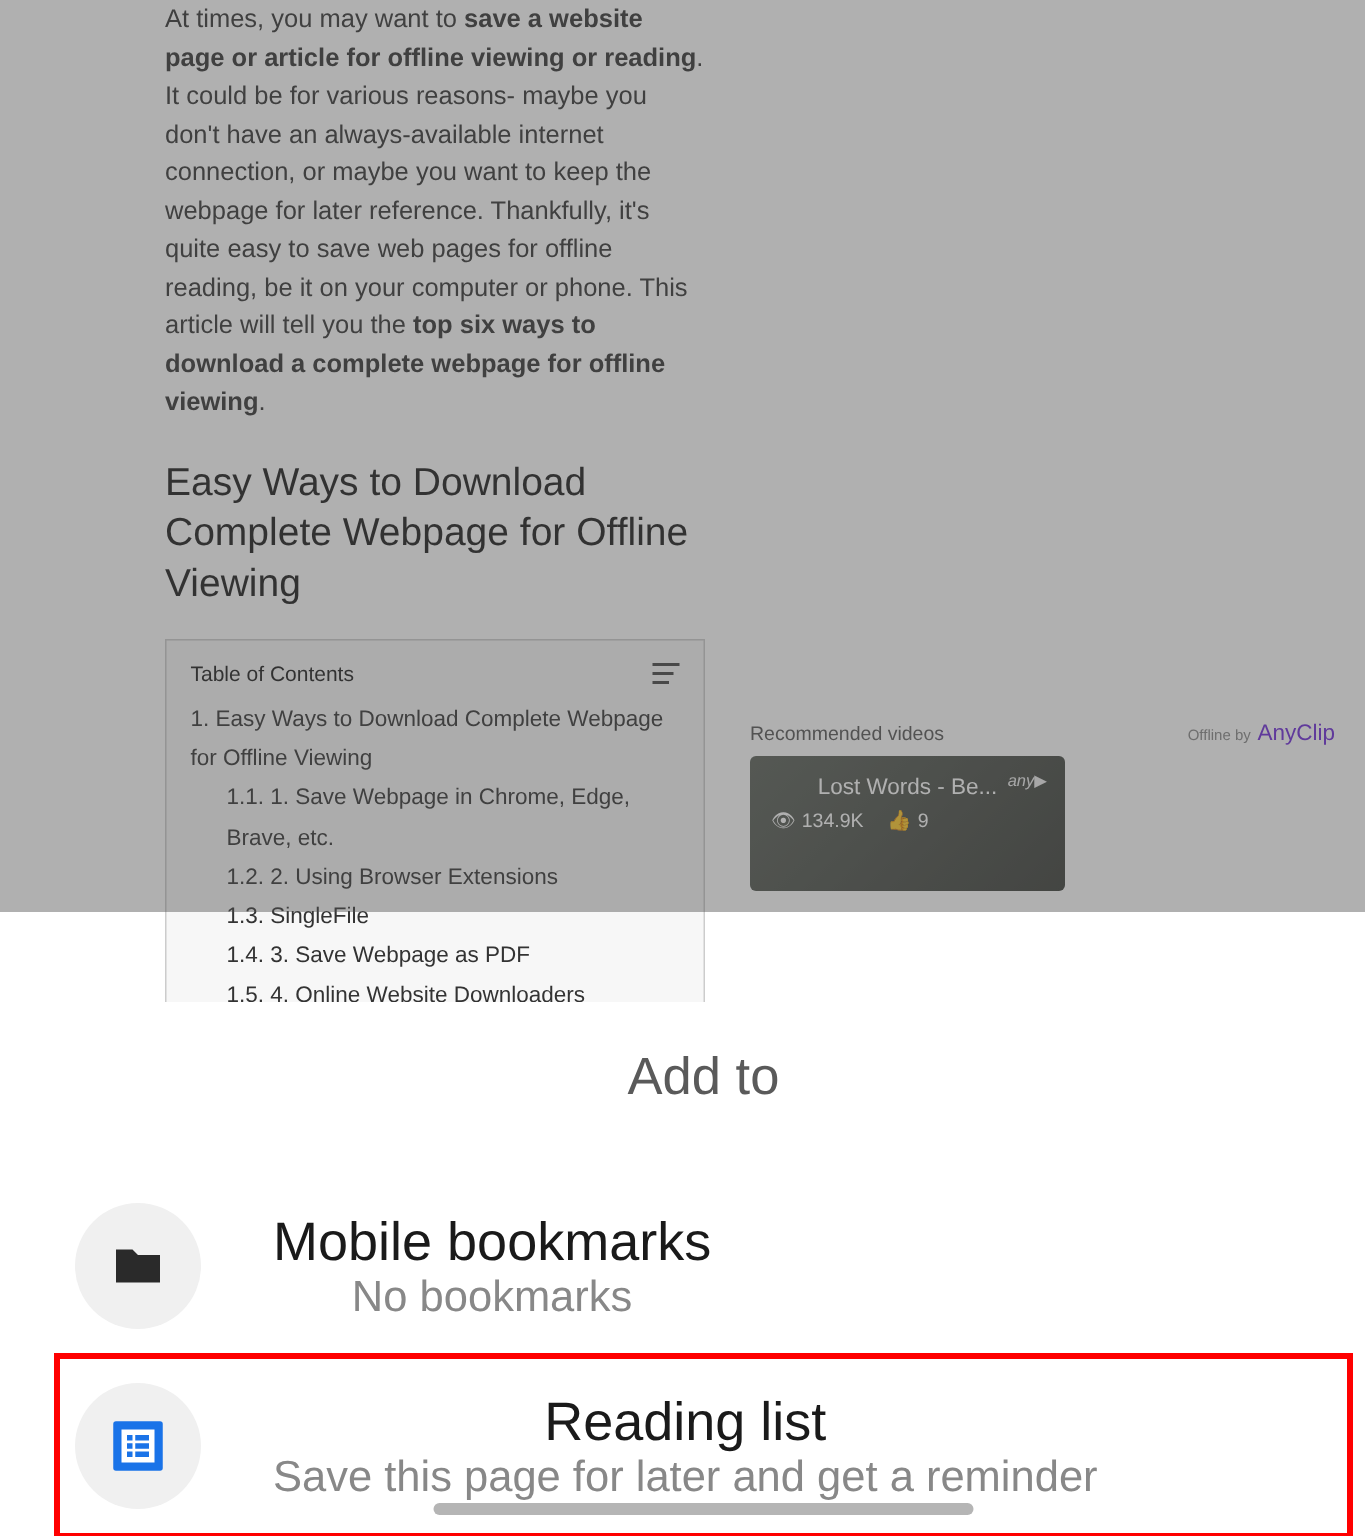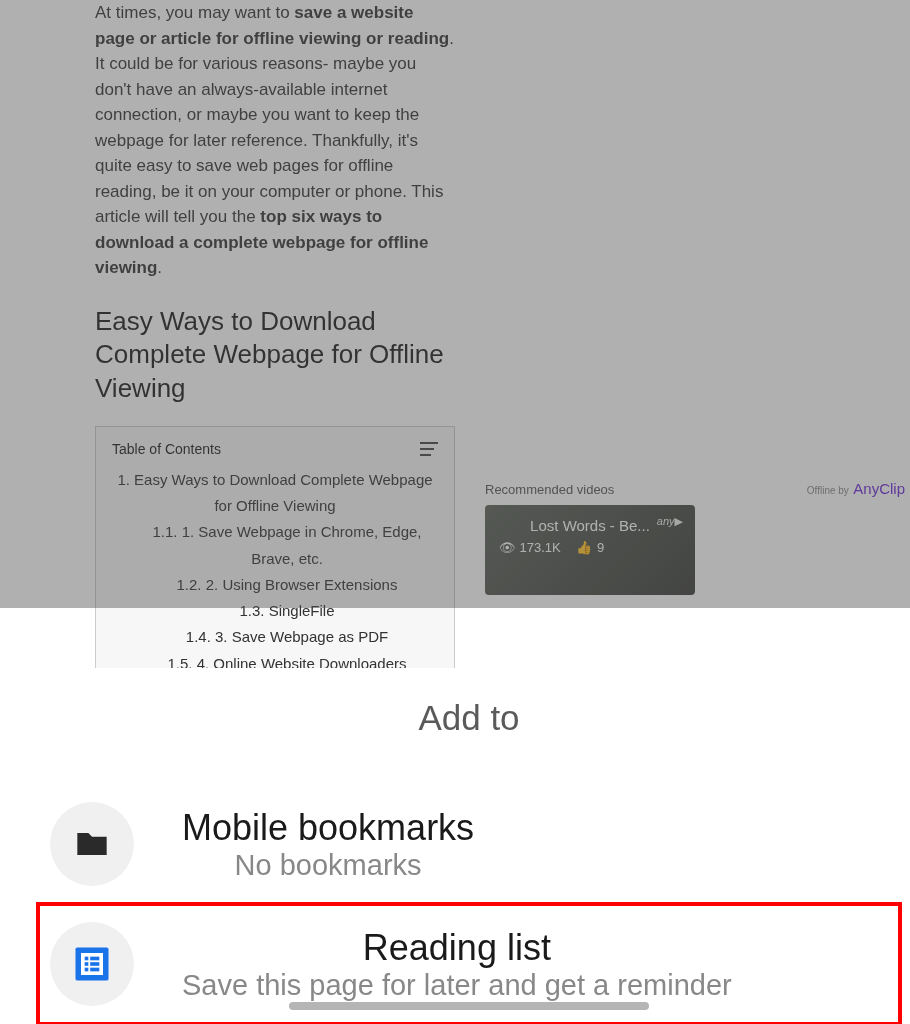--- a/index.html
+++ b/index.html
@@ -15,21 +15,21 @@
       overflow: hidden;
       background: #fff;
     }
     .page-bg {
       position: absolute;
       top: 0;
       left: 0;
       width: 100%;
       height: 100%;
       display: flex;
-      padding: 0 5px;
+      padding: 0 20px;
     }
     .main-col {
       flex: 0 0 450px;
       padding: 0 0 0 90px;
     }
     .side-col {
       flex: 1;
       padding-left: 30px;
       padding-top: 480px;
     }
@@ -88,21 +88,20 @@
       display: block;
       height: 2px;
       background: #444;
     }
     .toc-toggle span:nth-child(2) { width: 80%; }
     .toc-toggle span:nth-child(3) { width: 60%; }
     .toc-item {
       font-size: 15px;
       line-height: 1.75;
       color: #333;
-      text-align: center;
     }
     .toc-item.level1 {}
     .toc-item.level2 { padding-left: 24px; }
     .recommended-label {
       font-size: 13px;
       color: #555;
       line-height: 1.4;
     }
     .powered-row {
       display: flex;
@@ -256,21 +255,21 @@
         <span class="powered">Offline by</span>
         <span class="anyclip">AnyClip</span>
       </div>
     </div>
     <div class="video-thumb">
       <div class="anyclip-logo">any<span style="font-style:normal">▶</span></div>
       <div class="video-title">Lost Words - Be...</div>
       <div class="video-stats">
         <span>
             <span>👁</span>
-            <span>173.1K</span>
+            <span>134.9K</span>
           </span>
         <span>
             <span>👍</span>
             <span>9</span>
           </span>
       </div>
     </div>
   </div>
 </div>
 

